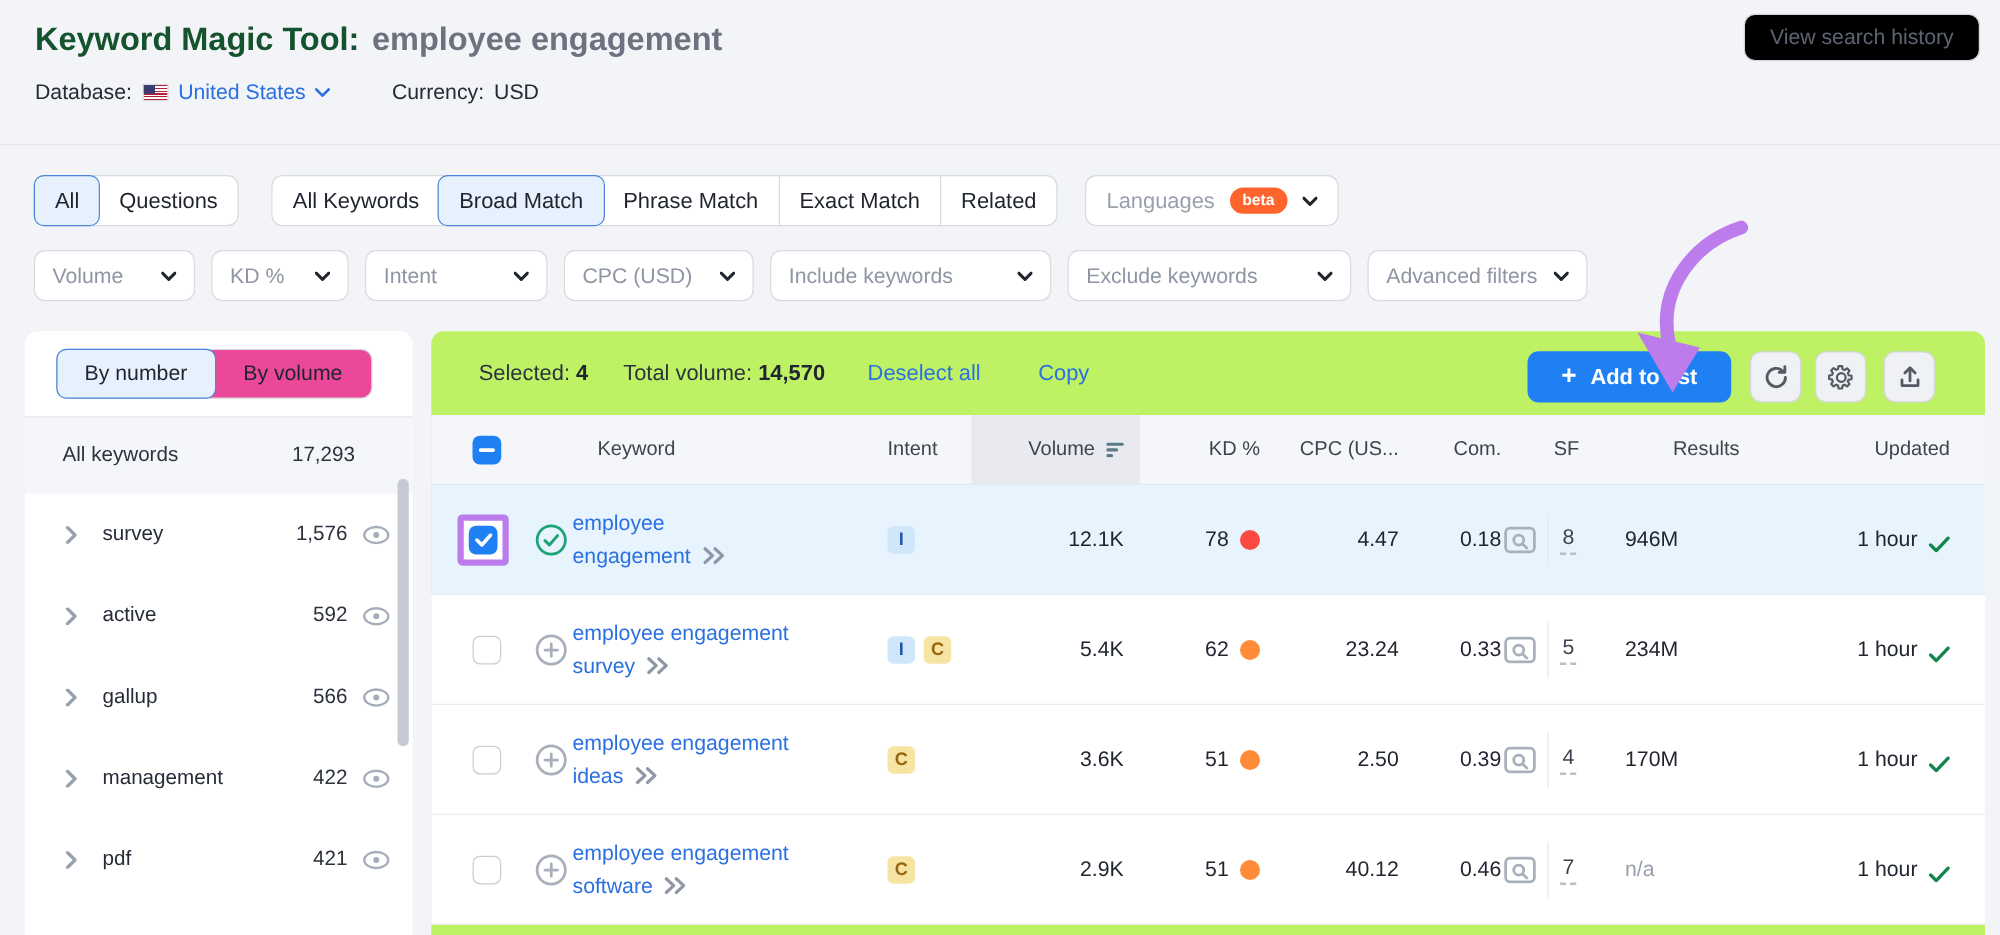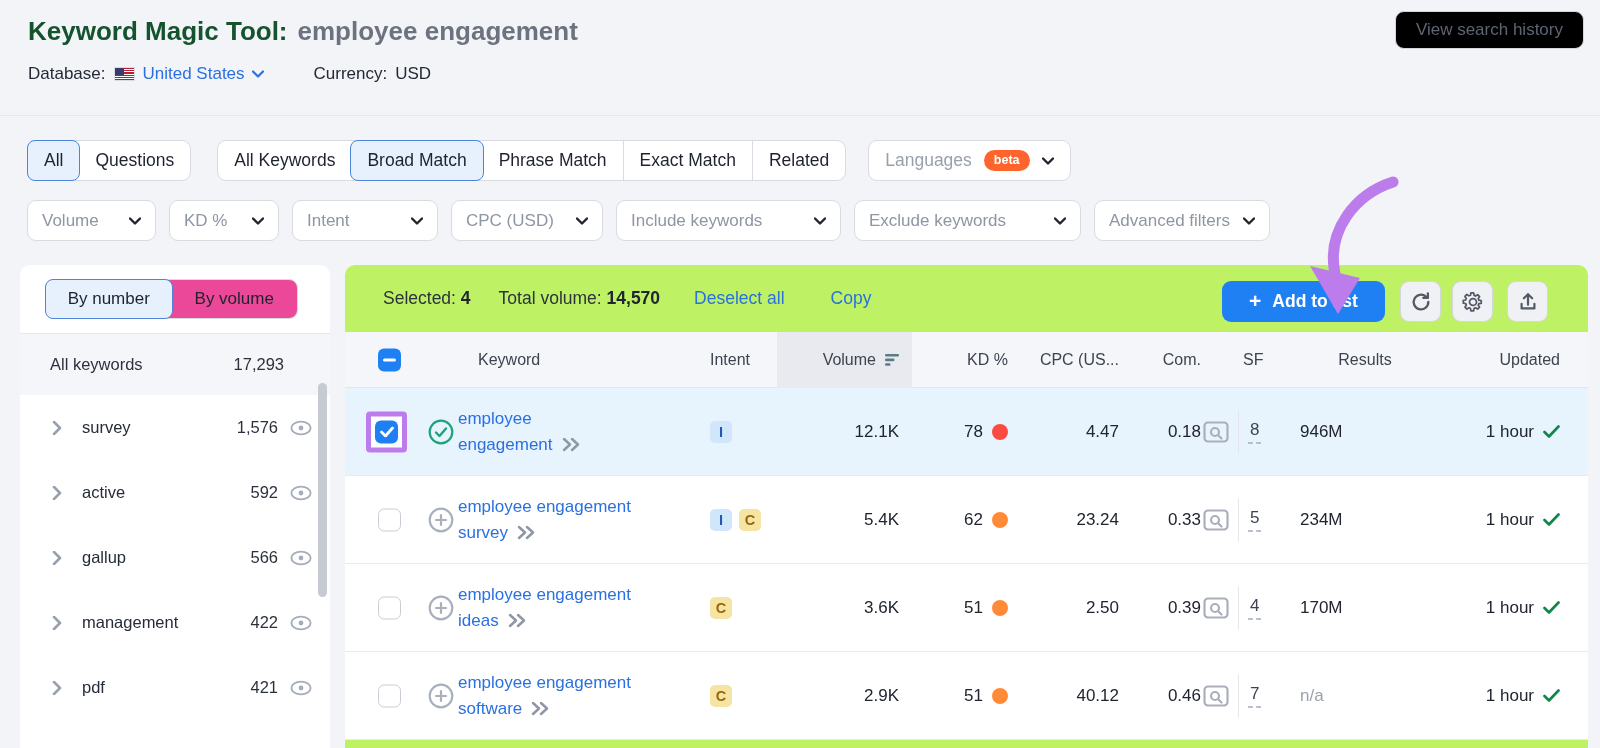--- a/index.html
+++ b/index.html
@@ -106,21 +106,21 @@
   .ibadge.c { background:#f6e4a2; color:#96660f; }
   .c-vol { right:689px; } .c-kd { right:580px; display:flex; align-items:center; gap:9px; }
   .dot { width:16px; height:16px; border-radius:50%; }
   .dot.red{ background:#fb4a42; } .dot.orange{ background:#ff8b38; }
   .c-cpc { right:469px; } .c-com { right:387px; }
   .c-sf { left:858px; display:flex; align-items:center; gap:9px; }
   .vline { width:1px; height:44px; background:#e4e7ec; }
   .sfn { color:#3d4450; border-bottom:2px dashed #b9bfc9; padding:0 2px 2px; }
   .c-res { left:955px; width:130px; text-align:left; }
   .c-res.na { color:#9aa1ae; }
-  .c-upd { right:28px; display:flex; align-items:center; gap:9px; }
+  .c-upd { right:28px; display:flex; align-items:flex-end; gap:9px; }
 
   
   .anno-arrow { position:absolute; left:1290px; top:172px; width:130px; height:160px; z-index:50; pointer-events:none; }
 </style>
 </head>
 <body>
 
 <div class="topbar">
   <div class="title-row">
     <span class="title-main">Keyword Magic Tool:</span>

